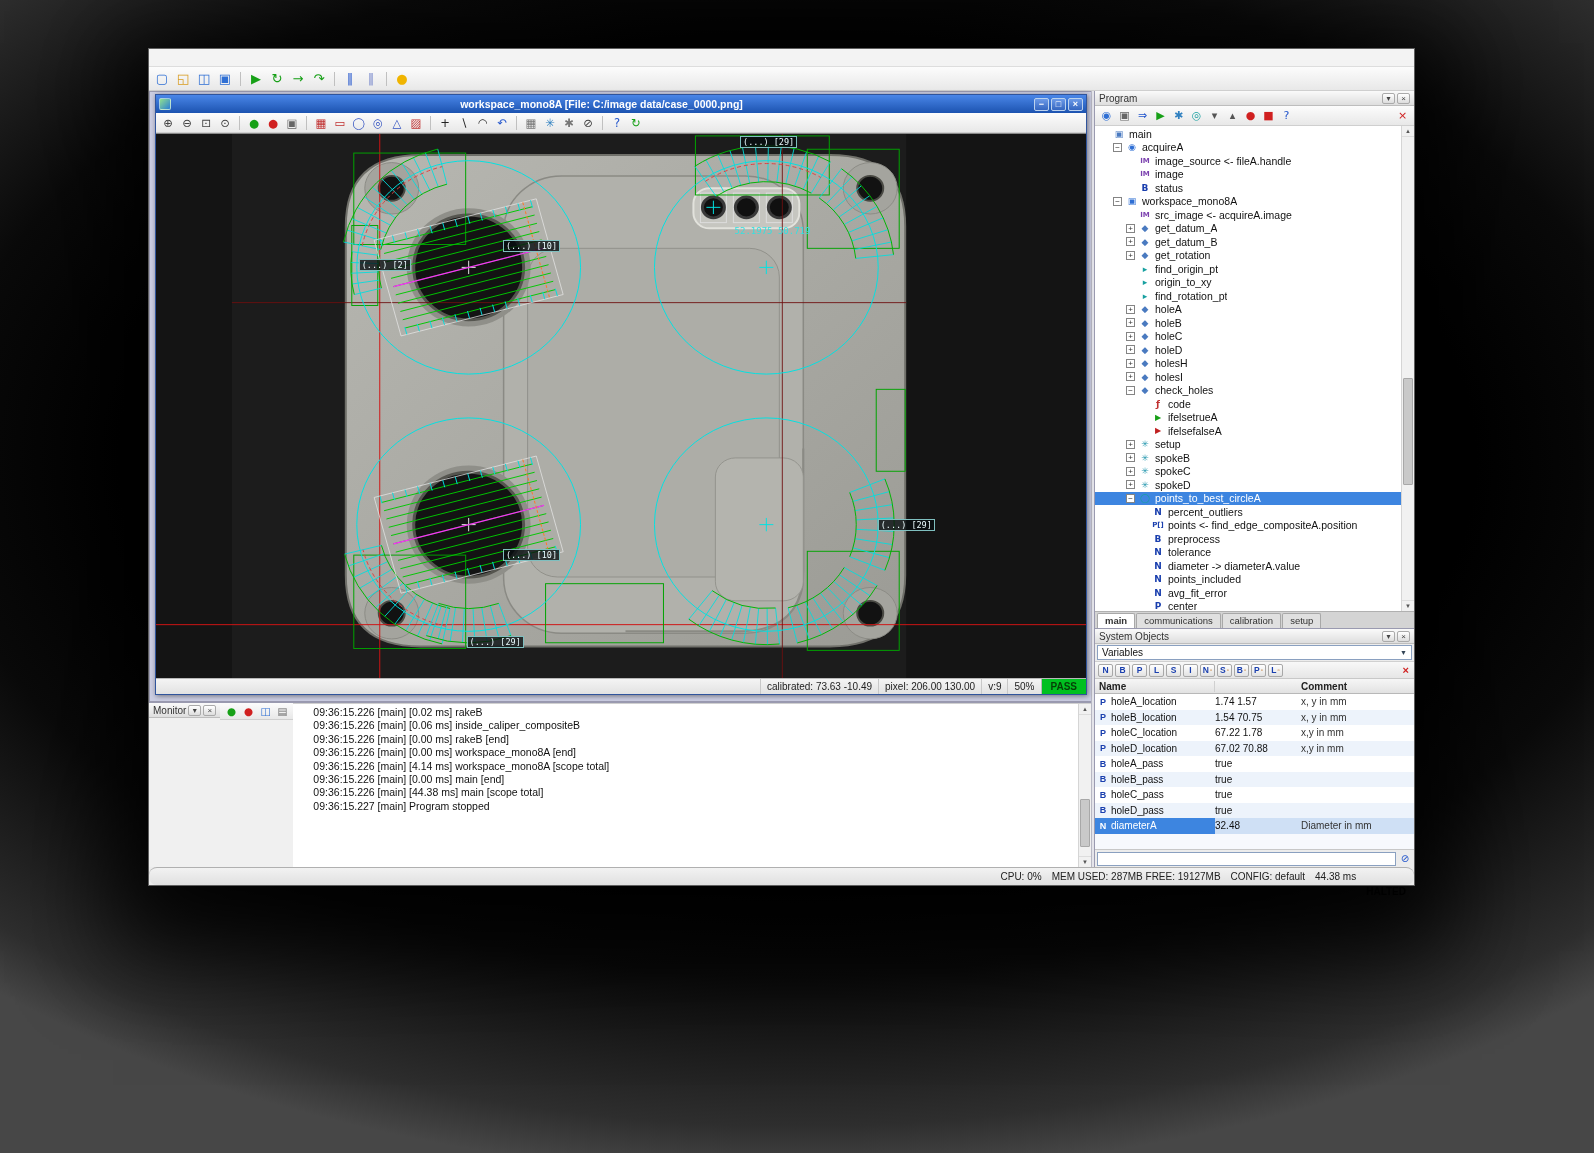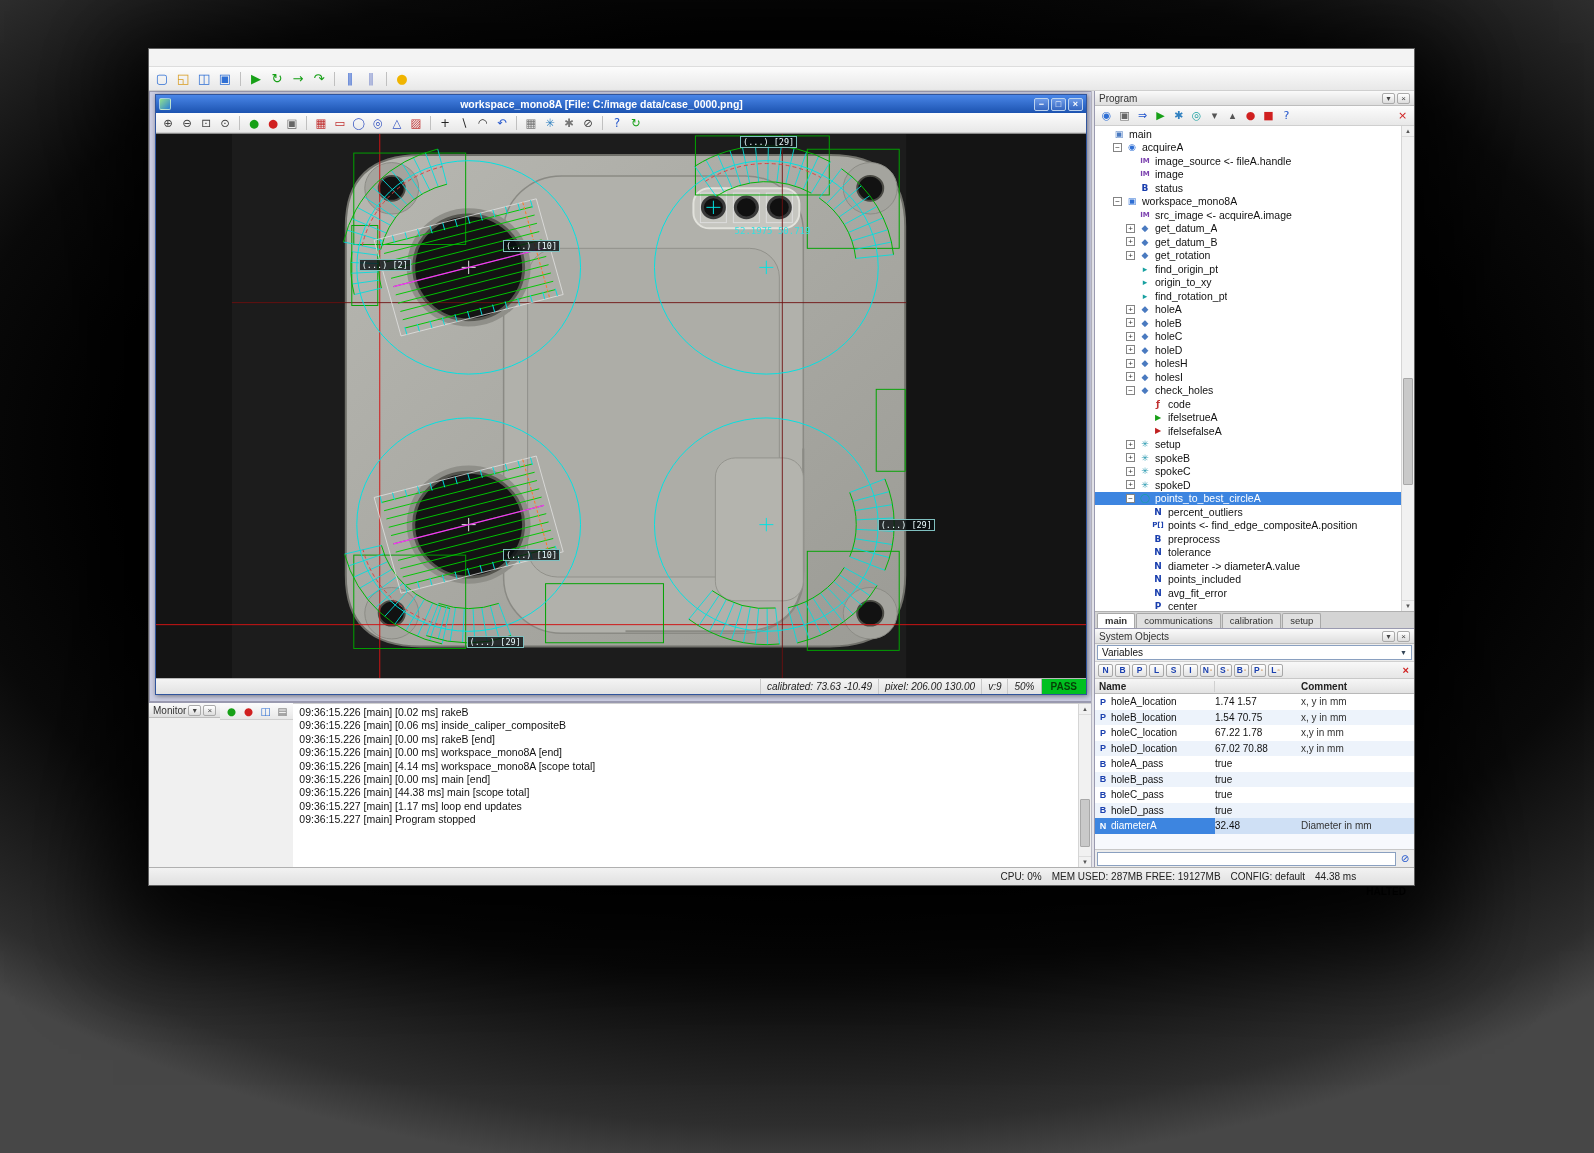--- a/index.html
+++ b/index.html
@@ -41,37 +41,37 @@
 
   .canvas { flex:1; position:relative; background:#000; overflow:hidden; border-top:1px solid #888; min-height:0; }
   .canvas svg { position:absolute; inset:0; width:100%; height:100%; }
   #ov-labels { position:absolute; inset:0; pointer-events:none; }
   .ovlabel { position:absolute; white-space:nowrap; font:8.5px/10px "DejaVu Sans Mono", monospace;
     color:#eafcff; background:rgba(8,14,16,.8); border:1px solid #7fbfbf; padding:0 2px; }
   .ovlabel.coords { background:transparent; border:none; color:#35e0e0; font-size:9px; }
 
   .imgwin-status { height:16px; flex:none; background:linear-gradient(#f4f4f4,#e2e2e2); border-top:1px solid #b8b8b8;
     display:flex; align-items:stretch; justify-content:flex-end; font-size:10px; color:#222; }
-  .st-seg { padding:4px 6px; border-left:1px solid #c8c8c8; display:flex; align-items:center;font-style:italic; }
+  .st-seg { padding:4px 6px; border-left:1px solid #c8c8c8; display:flex; align-items:center; }
   .pass-badge { background:#00c020; color:#063e06; font-weight:bold; padding:0 9px;
     border-left:1px solid #b8b8b8; display:flex; align-items:center; }
 
   
   .panel-head { height:15px; flex:none; background:linear-gradient(#fafafa,#dedede); border-bottom:1px solid #bdbdbd;
     display:flex; align-items:center; padding:0 4px; font-size:10px; color:#333; }
   .ph-btn { width:13px; height:11px; margin-left:2px; border:1px solid #aaa; border-radius:2px;
     background:linear-gradient(#fff,#ddd); color:#444; font-size:8px; line-height:9px; text-align:center; }
   .ph-spring { flex:1; }
 
   
   .monitor { height:165px; flex:none; border-top:1px solid #9a9ab0; display:flex; flex-direction:row; background:#f0f0f0; }
   .mon-tb { height:17px; flex:none; }
   .mon-tb .tbi { width:14px; height:14px; font-size:10.5px; }
   .log-wrap { flex:1; display:flex; min-height:0; background:#fff; border-top:1px solid #d0d0d0; }
-  .log { flex:1; padding:2px 6px; font-size:10.5px; line-height:13.4px; color:#111; overflow:hidden; }
+  .log { flex:1; padding:2px 20px; font-size:10.5px; line-height:13.4px; color:#111; overflow:hidden; }
   .vscroll { width:13px; flex:none; background:#f1f1f1; border-left:1px solid #d5d5d5; position:relative; }
   .vs-btn { height:11px; font-size:6px; color:#555; text-align:center; line-height:11px; border-bottom:1px solid #ddd; }
   .vs-btn.bottom { position:absolute; bottom:0; width:100%; border-top:1px solid #ddd; border-bottom:none; }
   .vs-thumb { position:absolute; left:1px; right:1px; background:#c9c9c9; border:1px solid #a8a8a8; border-radius:1px; }
 
   .vsplit { width:3px; flex:none; background:#e4e4ea; border-left:1px solid #b8b8c4; }
 
   
   .right-col { width:320px; flex:none; display:flex; flex-direction:column; border-left:1px solid #9a9ab0;
     background:#f0f0f0; min-height:0; }
@@ -123,21 +123,21 @@
   .vcom { flex:1; overflow:hidden; color:#333; padding-left:4px; }
   .vrow.sel .vtype, .vrow.sel .vname { background:#3d85e0; color:#fff; }
   .vrow.partial { height:15px; background:#f7f9fd; }
   .search-row { height:18px; flex:none; display:flex; align-items:center; gap:2px; padding:1px 2px;
     background:#ececec; border-top:1px solid #c8c8c8; }
   .search-row input { flex:1; height:14px; border:1px solid #8aa0c0; font-size:10px; padding:0 3px;
     font-family:"Liberation Sans", sans-serif; }
   .search-ico { width:14px; text-align:center; color:#2255cc; font-size:10px; font-family:"DejaVu Sans", sans-serif; }
 
   .statusbar { height:18px; flex:none; background:linear-gradient(#f2f2f2,#e0e0e0); border-top:1px solid #b0b0b0;
-    display:flex; align-items:center; justify-content:flex-end; gap:10px; padding:0 8px; font-size:10px; color:#222; }
+    display:flex; align-items:center; justify-content:flex-end; gap:10px; padding:0 8px; font-size:10px; color:#222;border-radius:8px; }
   .sb-state { font-weight:bold; color:#000;margin-top:29px; }
 </style>
 </head>
 <body>
 
 <div class="stage">
   <div class="app">
 
     <div class="menubar" id="menubar">
         <span class="menu-item">File</span>
@@ -495,21 +495,20 @@
             </div>
           <div class="log-wrap">
             <div class="log" id="log">
                 <div class="logline">09:36:15.226 [main] [0.02 ms] rakeB</div>
                 <div class="logline">09:36:15.226 [main] [0.06 ms] inside_caliper_compositeB</div>
                 <div class="logline">09:36:15.226 [main] [0.00 ms] rakeB [end]</div>
                 <div class="logline">09:36:15.226 [main] [0.00 ms] workspace_mono8A [end]</div>
                 <div class="logline">09:36:15.226 [main] [4.14 ms] workspace_mono8A [scope total]</div>
                 <div class="logline">09:36:15.226 [main] [0.00 ms] main [end]</div>
                 <div class="logline">09:36:15.226 [main] [44.38 ms] main [scope total]</div>
-                <div class="logline">09:36:15.227 [main] [1.17 ms] loop end updates</div>
                 <div class="logline">09:36:15.227 [main] Program stopped</div>
               </div>
             <div class="vscroll">
               <div class="vs-btn">▲</div>
               <div class="vs-thumb" style="top:58%;height:30%;"></div>
               <div class="vs-btn bottom">▼</div>
             </div>
           </div>
         </div>
       </div>

